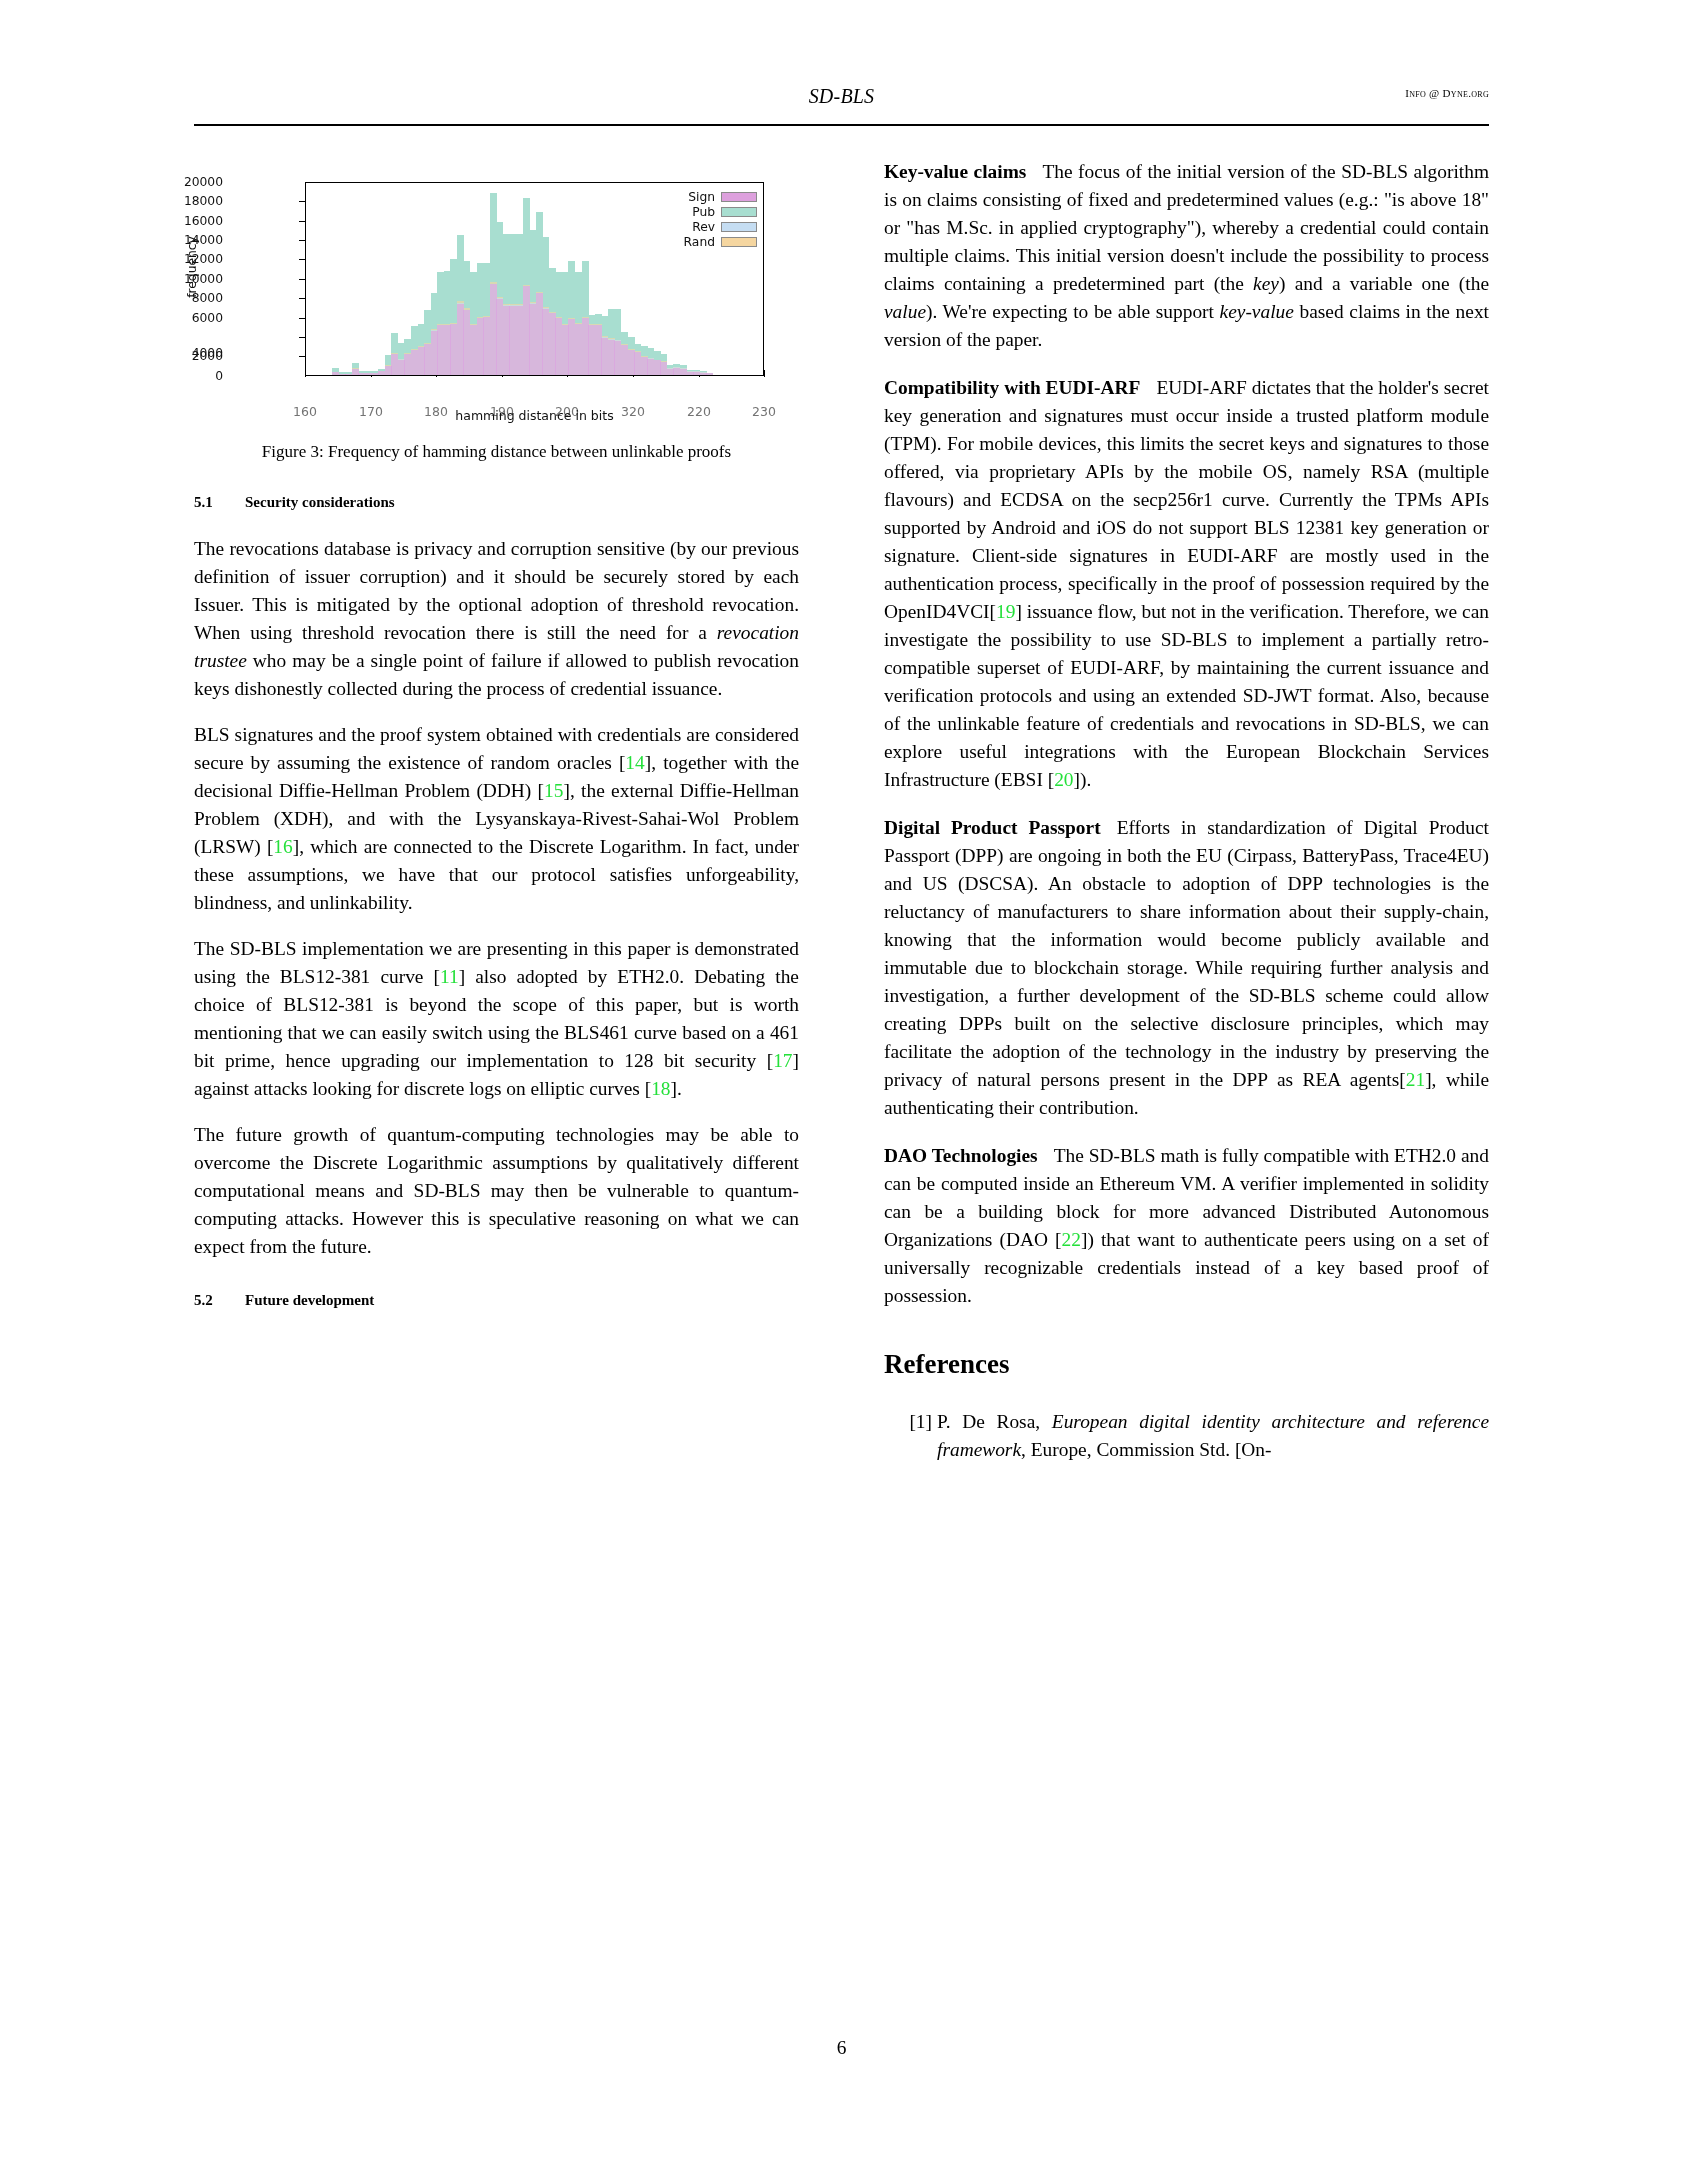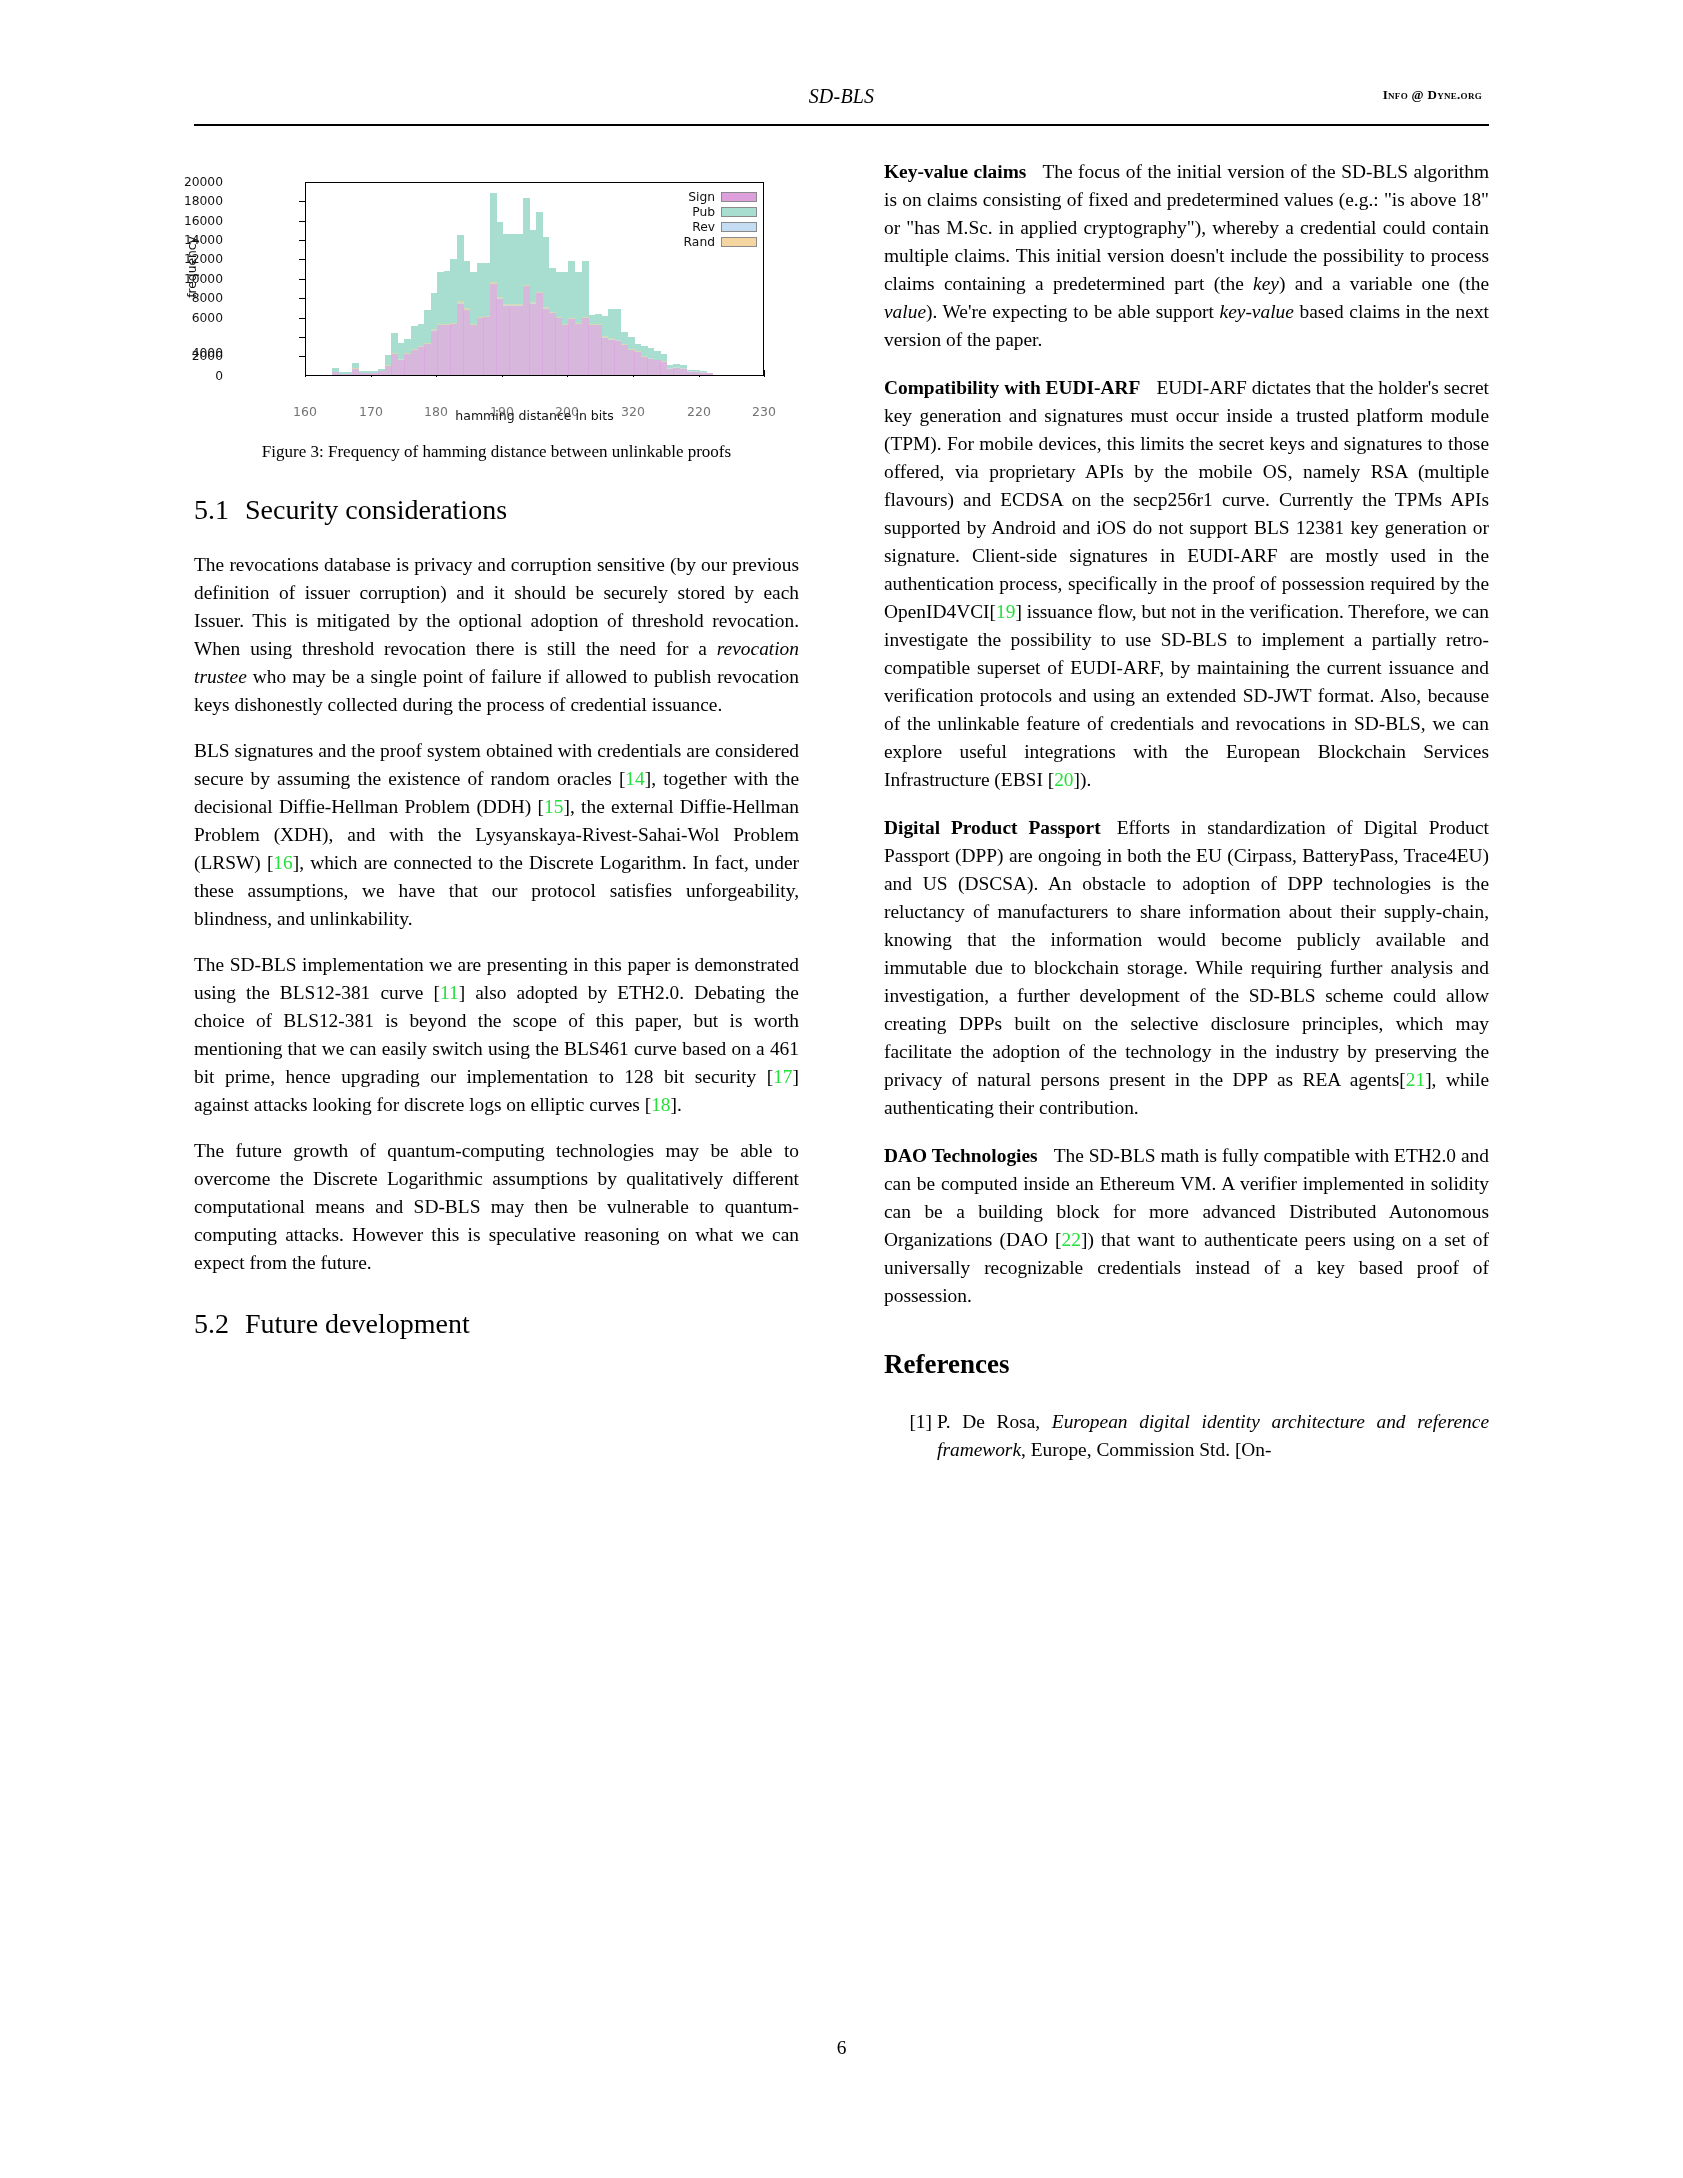--- a/index.html
+++ b/index.html
@@ -34,25 +34,24 @@
     position: absolute;
     left: 0; top: 0;
     width: 100%;
     text-align: center;
     font-style: italic;
     font-size: 20px;
     letter-spacing: 0.2px;
   }
   .runhead-right {
     position: absolute;
-    right: 7px; top: 2px;
-    font-size: 13px;
+    right: 0; top: 2px;
+    font-size: 11px;
     font-variant: small-caps;
     letter-spacing: 0.3px;
-    font-weight: bold;
   }
   .runhead-rule {
     position: absolute;
     left: 194px;
     top: 124px;
     width: 1295px;
     height: 1.6px;
     background: #000;
   }
 
@@ -77,22 +76,22 @@
 
   h2.section {
     font-size: 28px;
     font-weight: bold;
     margin: 34px 0 30px 0;
     line-height: 1.18;
   }
   h2.section .num { display: inline-block; min-width: 44px; }
 
   h3.subsection {
-    font-size: 28px;
-    font-weight: normal;
+    font-size: 15px;
+    font-weight: bold;
     margin: 30px 0 24px 0;
     line-height: 1.2;
   }
   h3.subsection .num { display: inline-block; min-width: 51px; }
 
   h2.refs {
     font-size: 27px;
     font-weight: bold;
     margin: 40px 0 30px 0;
   }

